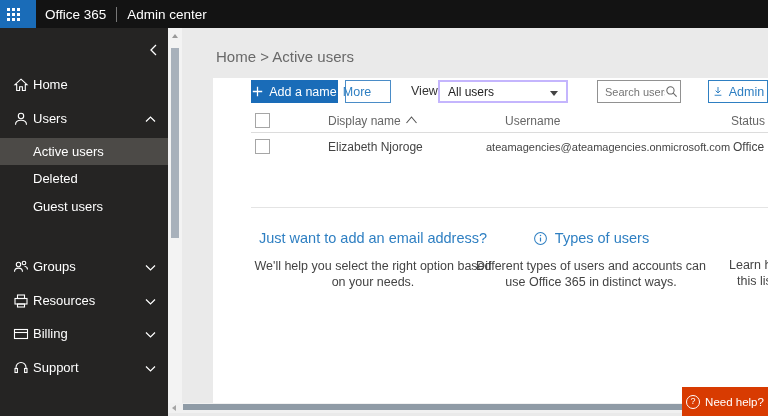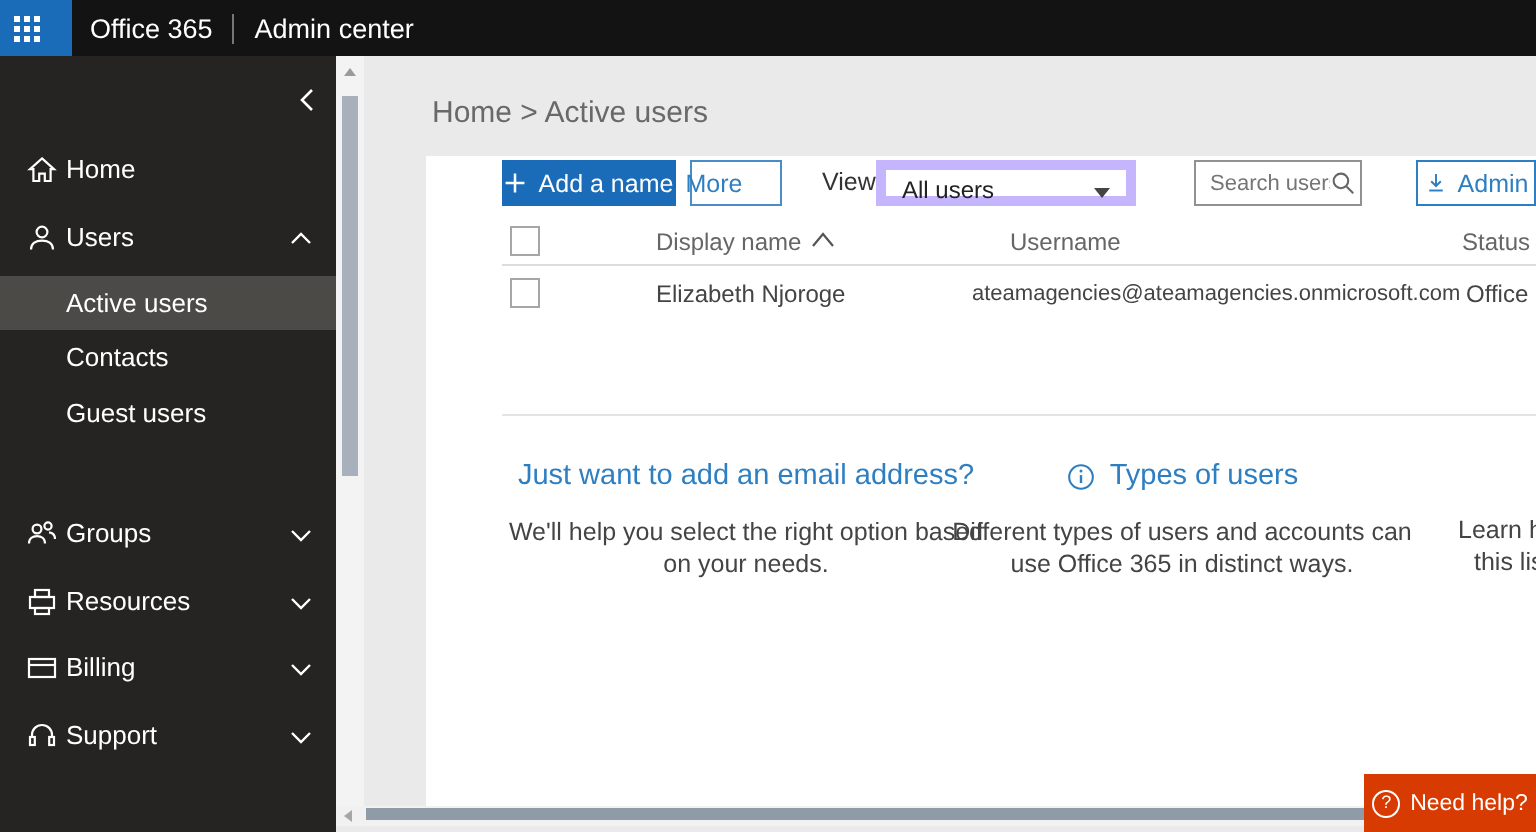--- a/index.html
+++ b/index.html
@@ -23,21 +23,21 @@
   
   .vtrack{position:absolute;left:168px;top:28px;width:14px;height:375px;background:#f3f3f3;z-index:10;}
   .vthumb{position:absolute;left:3px;top:20px;width:8px;height:190px;background:#a8b1bb;cursor:pointer;}
   .varrow{position:absolute;left:4px;top:6px;width:0;height:0;border-left:3px solid transparent;border-right:3px solid transparent;border-bottom:4px solid #9a9a9a;}
   
   .breadcrumb{position:absolute;left:216px;top:48px;font-size:15px;color:#696969;cursor:pointer;z-index:5;}
   .card{position:absolute;left:213px;top:78px;width:555px;height:325px;background:#fff;z-index:5;}
   .btn-primary{position:absolute;left:38px;top:2px;width:87px;height:23px;background:#1a6cb8;color:#fff;font-size:12.5px;display:flex;align-items:center;justify-content:center;gap:6px;cursor:pointer;}
   .btn-more{position:absolute;left:132px;top:2px;width:46px;height:23px;background:#fff;border:1px solid #4a8cc7;color:#2e7fc2;font-size:12.5px;display:flex;align-items:center;justify-content:center;gap:22px;box-sizing:border-box;cursor:pointer;}
   .views-label{position:absolute;left:198px;top:2px;height:23px;line-height:23px;color:#333;font-size:12.5px;}
-  .select{position:absolute;left:225px;top:2px;width:130px;height:23px;border:5px solid #c4b5fd;background:#fff;box-sizing:border-box;font-size:12px;color:#222;line-height:21px;padding-left:8px;cursor:pointer;}
+  .select{position:absolute;left:225px;top:2px;width:130px;height:23px;border:2px solid #c4b5fd;background:#fff;box-sizing:border-box;font-size:12px;color:#222;line-height:21px;padding-left:8px;cursor:pointer;}
   .select .caret{position:absolute;right:8px;top:9px;width:0;height:0;border-left:4px solid transparent;border-right:4px solid transparent;border-top:5px solid #444;}
   .searchbox{position:absolute;left:384px;top:2px;width:84px;height:23px;border:1px solid #919191;background:#fff;box-sizing:border-box;display:flex;align-items:center;}
   .searchbox input{border:none;outline:none;width:60px;font-size:11px;color:#333;padding:0 0 0 7px;font-family:inherit;background:transparent;}
   .btn-export{position:absolute;left:495px;top:2px;width:60px;height:23px;background:#fff;border:1px solid #2e7fc2;color:#2e7fc2;font-size:12.5px;display:flex;align-items:center;justify-content:center;gap:5px;box-sizing:border-box;cursor:pointer;}
   .cb{position:absolute;width:15px;height:15px;border:1px solid #a6a6a6;background:#fff;box-sizing:border-box;cursor:pointer;}
   .th{position:absolute;font-size:12px;color:#666;cursor:pointer;}
   .td{position:absolute;font-size:12px;color:#444;white-space:nowrap;}
   .hline{position:absolute;left:38px;right:0;height:1px;background:#dcdcdc;}
   .help-title{position:absolute;top:152px;font-size:14.5px;color:#2e7fc2;text-align:center;cursor:pointer;}
   .help-body{position:absolute;top:180px;font-size:12.5px;color:#444;text-align:center;line-height:16px;}
@@ -94,21 +94,21 @@
             <path d="M8 2.2 L14 7.6 H12.3 V13.5 H9.4 V9.8 H6.6 V13.5 H3.7 V7.6 H2 Z" fill="none" stroke="#fff" stroke-width="1.1"></path>
           </svg>
       </span>
       <span>Home</span>
     </div>
 
     <div class="nav-sub active" style="top:110px;">
       <span>Active users</span>
     </div>
     <div class="nav-sub" style="top:137px;">
-      <span>Contacts</span>
+      <span>Deleted</span>
     </div>
     <div class="nav-sub" style="top:165px;">
       <span>Guest users</span>
     </div>
 
     <div class="nav-item" style="top:225px;">
       <span class="nicon">
         <svg width="16" height="16" viewBox="0 0 16 16">
             <circle cx="5.5" cy="5.5" r="2.2" fill="none" stroke="#fff" stroke-width="1.1"></circle>
             <circle cx="11" cy="4" r="1.8" fill="none" stroke="#fff" stroke-width="1.1"></circle>

